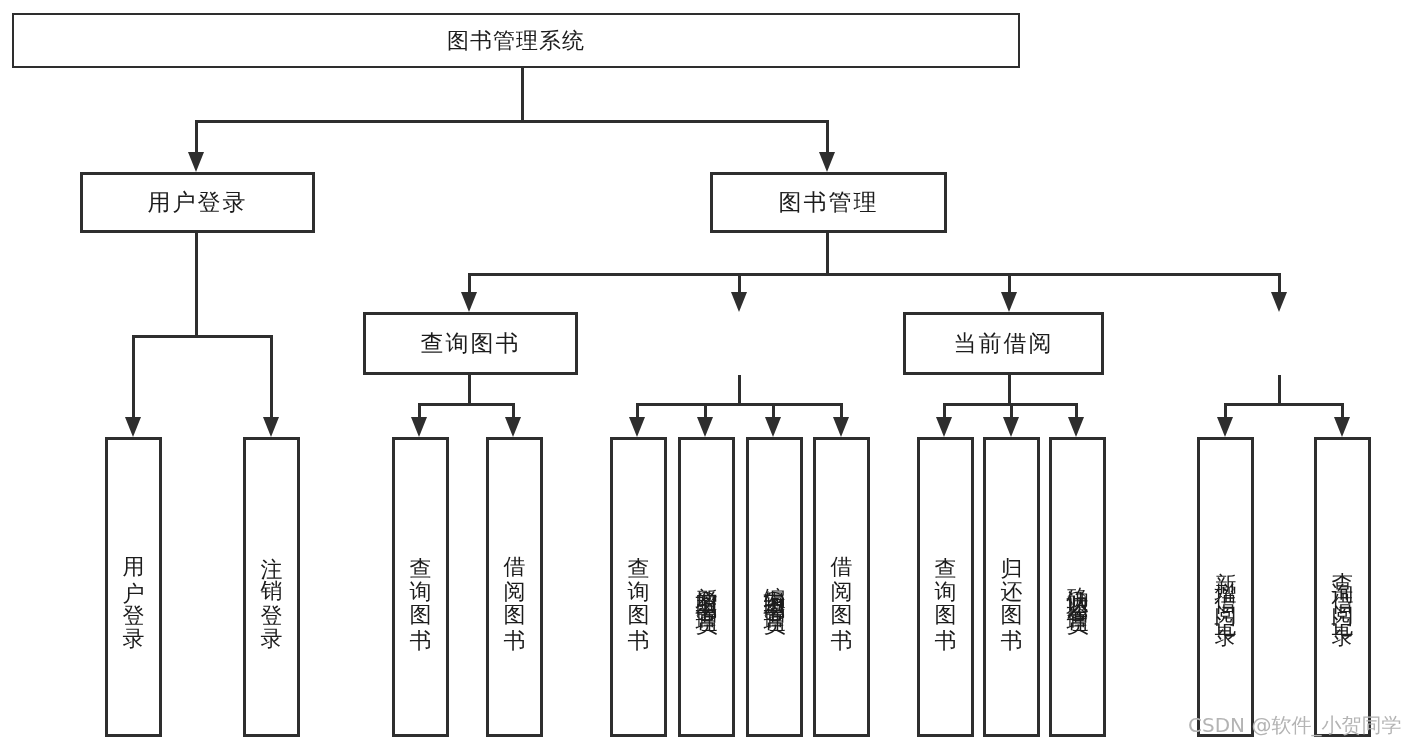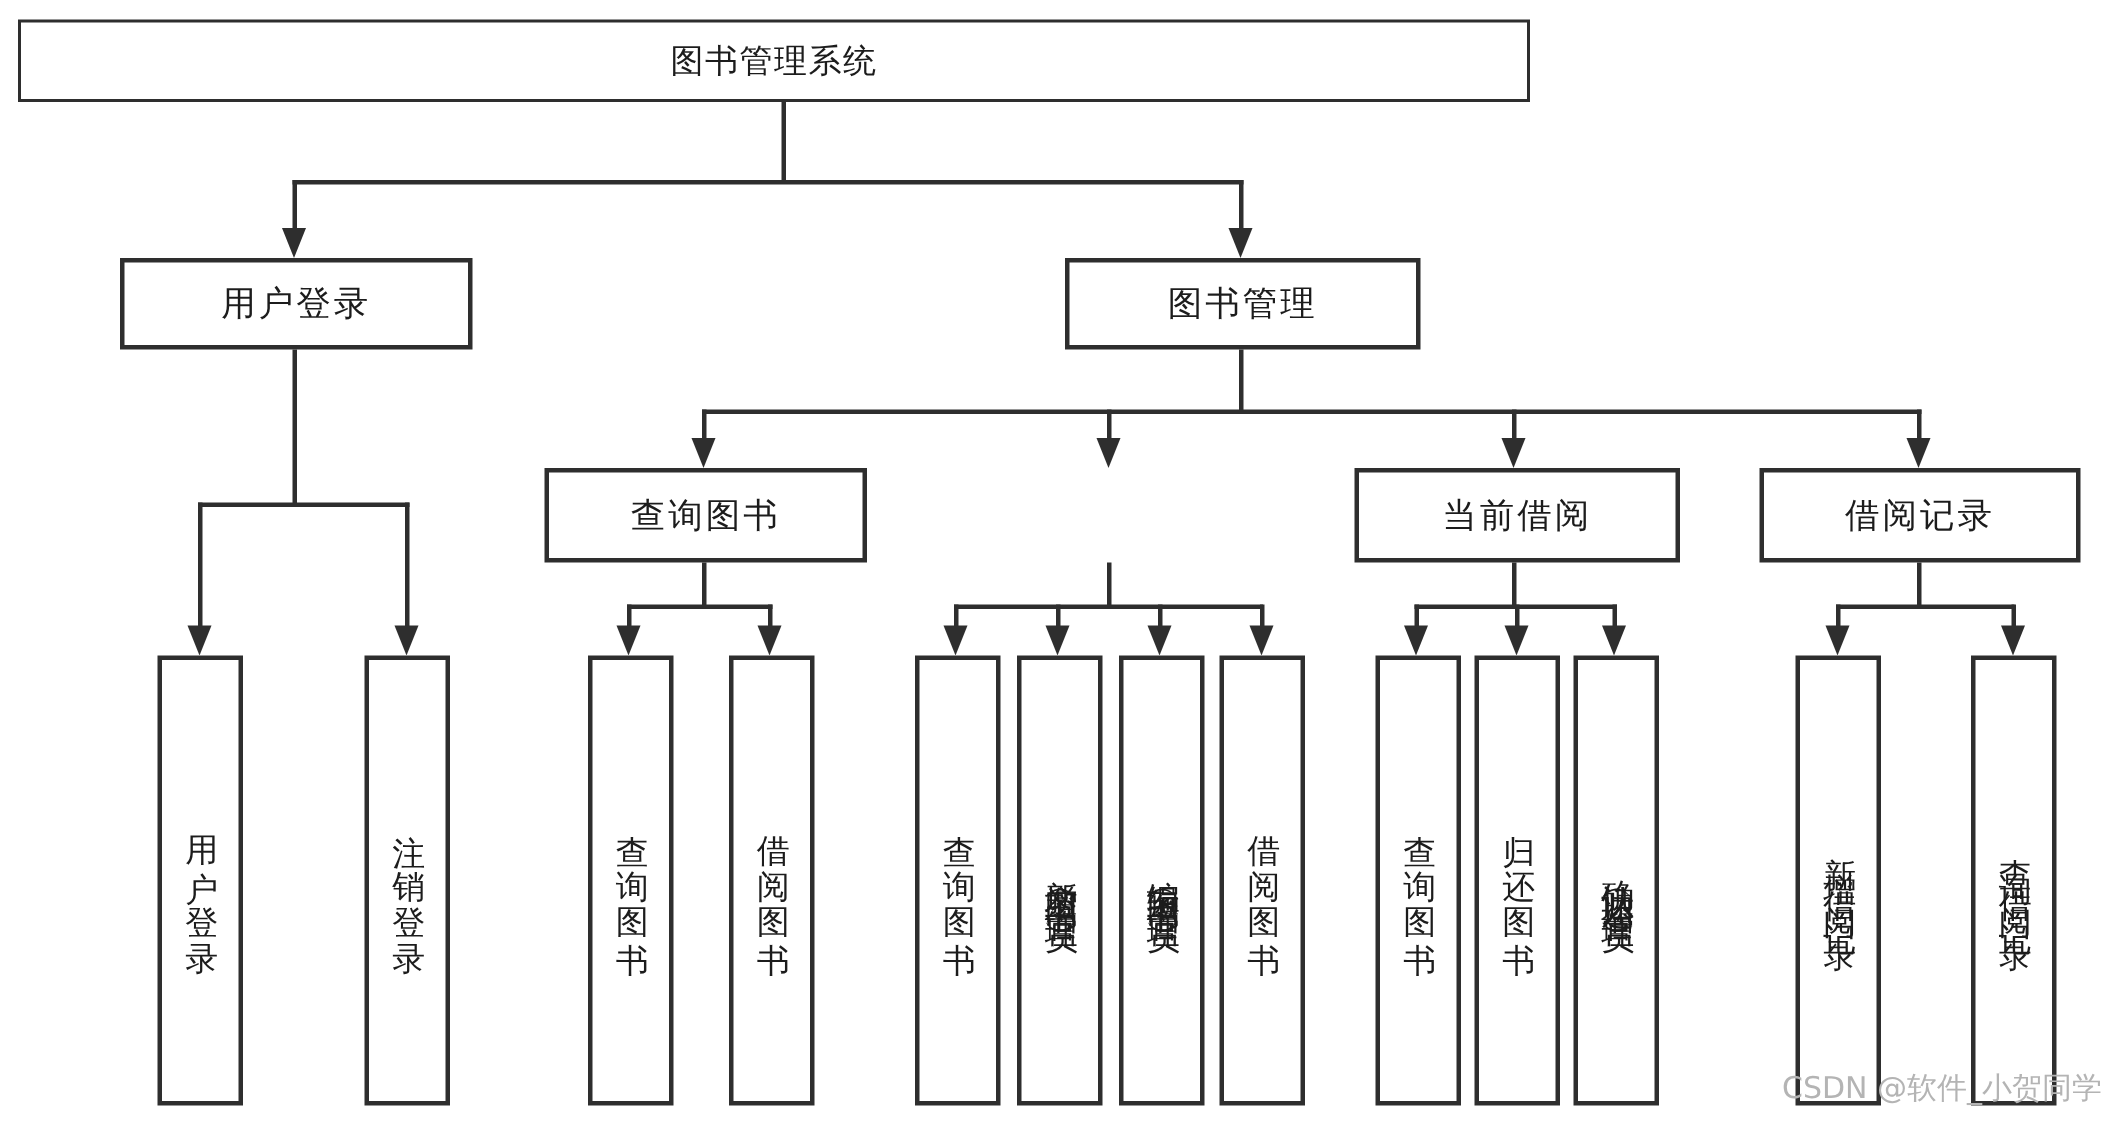--- a/index.html
+++ b/index.html
@@ -73,25 +73,22 @@
   <div class="vl" style="left:738px;top:273px;height:22px;"></div>
   <div class="ar" style="left:731px;top:292px;"></div>
   <div class="vl" style="left:1008px;top:273px;height:22px;"></div>
   <div class="ar" style="left:1001px;top:292px;"></div>
   <div class="vl" style="left:1278px;top:273px;height:22px;"></div>
   <div class="ar" style="left:1271px;top:292px;"></div>
 
   <div class="box l3box" style="left:363px;top:312px;width:215px;height:63px;">
     <span>查询图书</span>
   </div>
-  <div class="box l3box" style="left:903px;top:312px;width:217px;height:63px;">
+  <div class="box l3box" style="left:903px;top:312px;width:201px;height:63px;">
     <span>当前借阅</span>
-  </div>
-  <div class="box l3box" style="left:1173px;top:312px;width:214px;height:63px;">
-    <span>借阅记录</span>
   </div>
 
   <div class="vl" style="left:468px;top:375px;height:31px;"></div>
   <div class="hl" style="left:418px;top:403px;width:97px;"></div>
   <div class="vl" style="left:418px;top:403px;height:16px;"></div>
   <div class="ar" style="left:411px;top:417px;"></div>
   <div class="vl" style="left:512px;top:403px;height:16px;"></div>
   <div class="ar" style="left:505px;top:417px;"></div>
 
   <div class="vl" style="left:738px;top:375px;height:31px;"></div>

